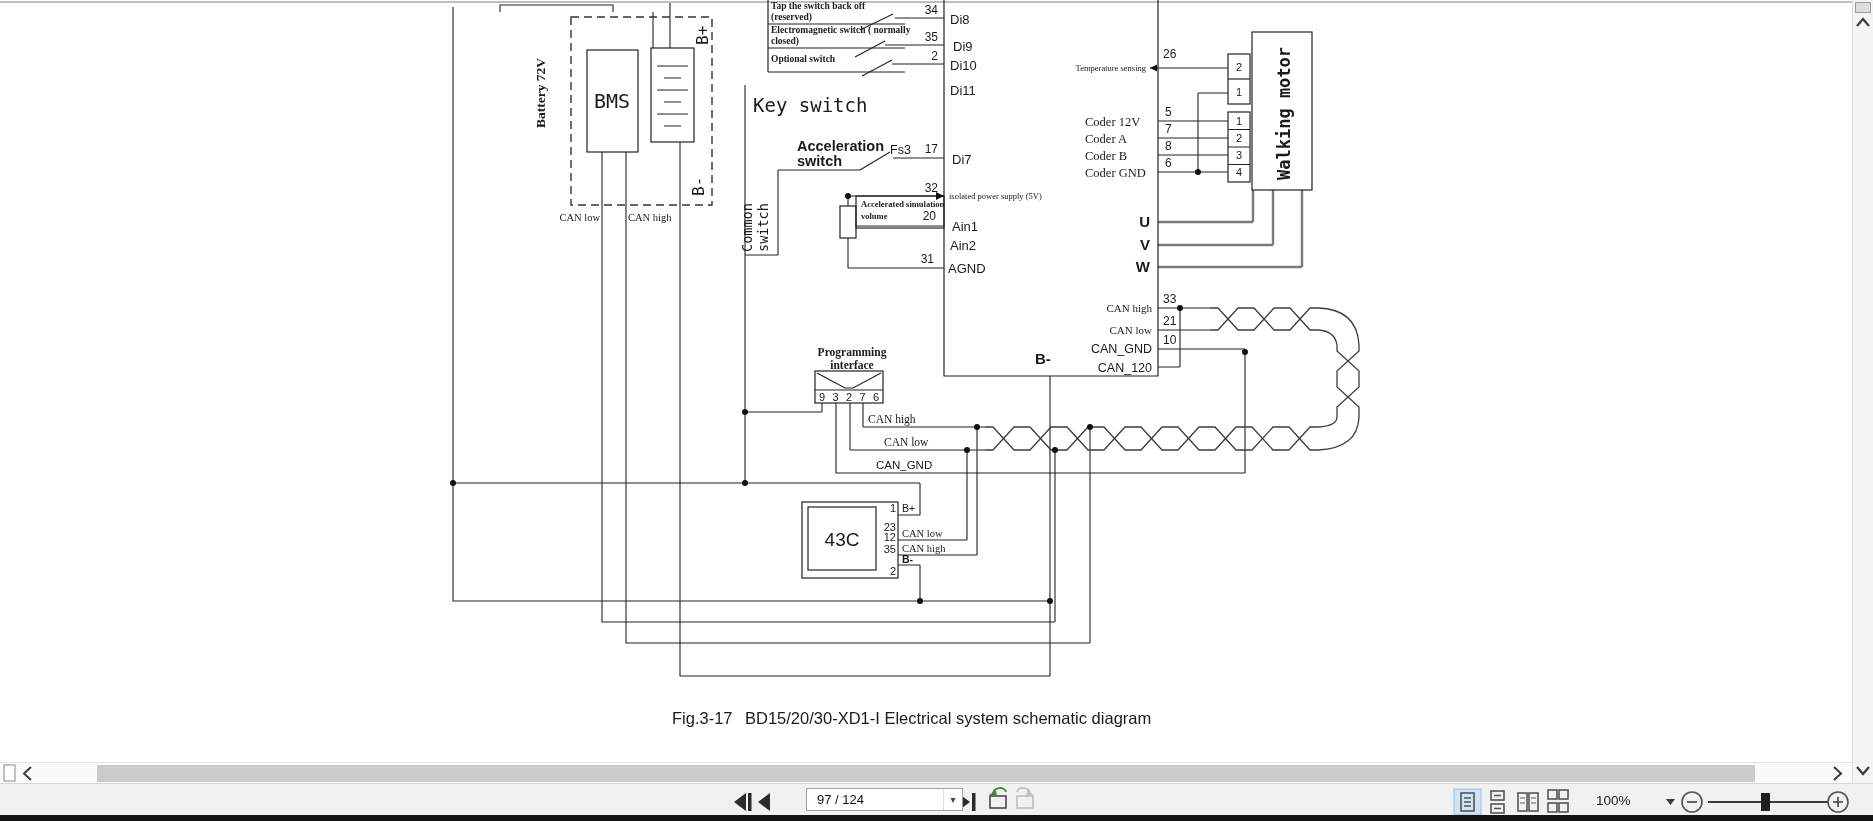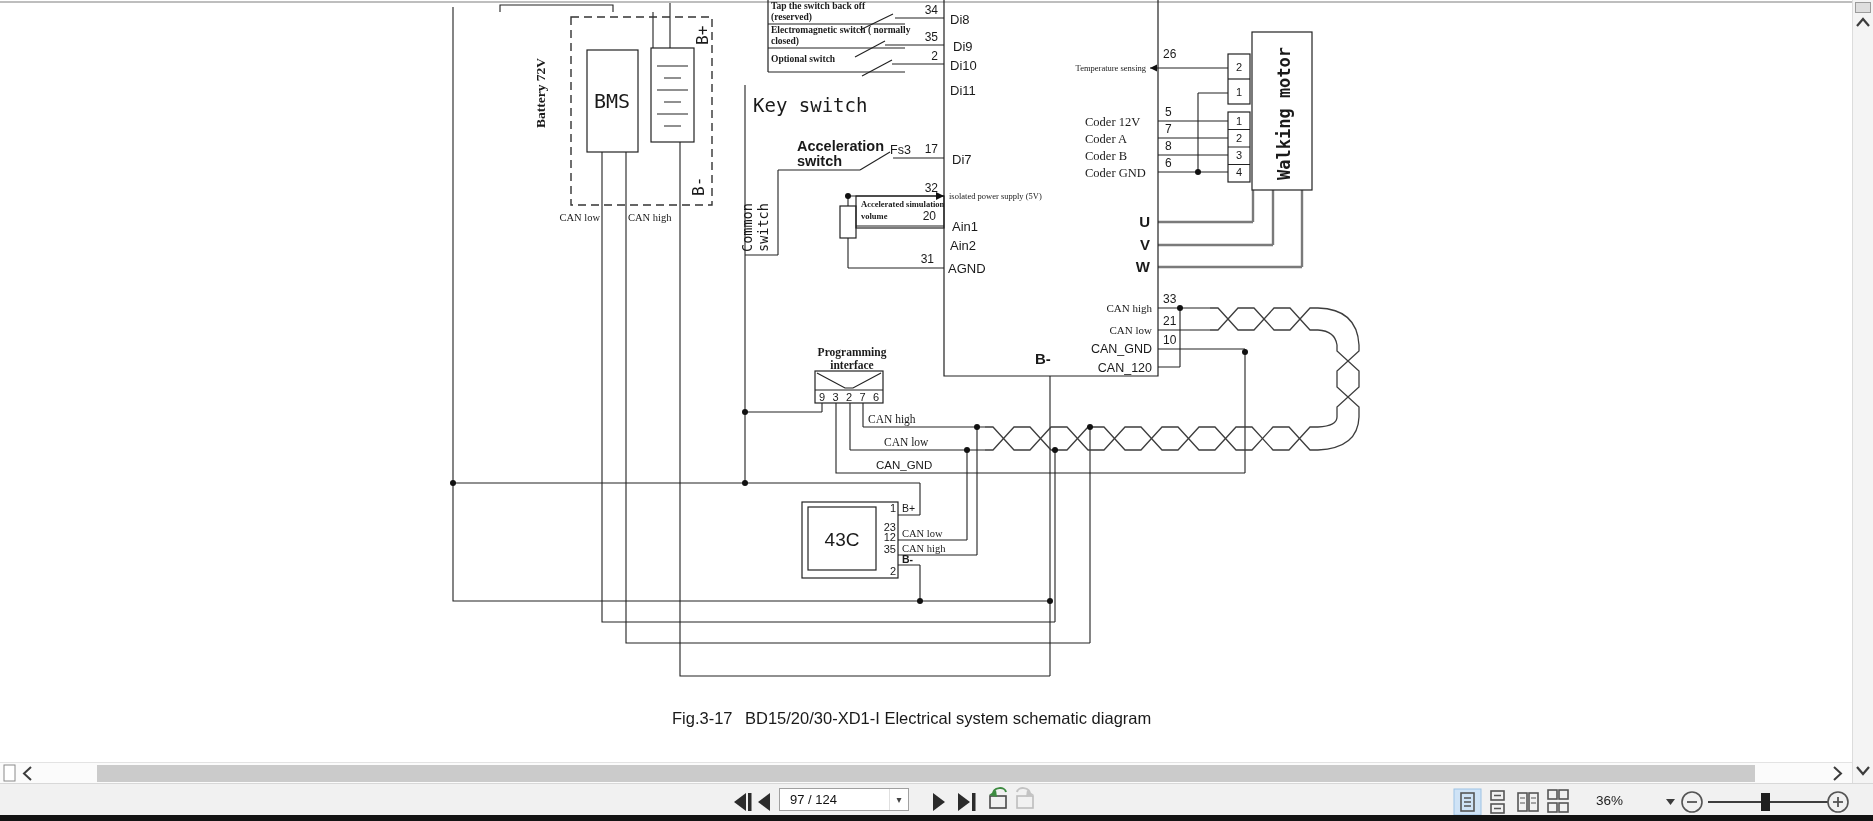--- a/index.html
+++ b/index.html
@@ -7,21 +7,21 @@
   svg text{fill:#1a1a1a;}
   .t-sans{font-family:"Liberation Sans",sans-serif;}
   .t-serif{font-family:"Liberation Serif",serif;}
   .t-mono{font-family:"DejaVu Sans Mono",monospace;}
   .hscroll{position:absolute;left:0;top:762px;width:1852px;height:21px;background:#fbfbfb;border-top:1px solid #e3e3e3;box-sizing:border-box;}
   .hthumb{position:absolute;left:97px;top:2px;width:1658px;height:17px;background:#cbcbcb;}
   .vscroll{position:absolute;left:1852px;top:0;width:21px;height:783px;background:#f4f4f4;border-left:1px solid #dcdcdc;box-sizing:border-box;}
   .vthumb{position:absolute;left:2px;top:2px;width:16px;height:11px;background:#dedede;border:1px solid #9b9b9b;box-sizing:border-box;}
   .toolbar{position:absolute;left:0;top:783px;width:1873px;height:32px;background:#f1f1f1;border-top:1px solid #d8d8d8;box-sizing:border-box;}
   .bottombar{position:absolute;left:0;top:815px;width:1873px;height:6px;background:#131313;}
-  .pagecombo{position:absolute;left:779px;top:788px;width:130px;height:23px;background:#fff;border:1px solid #a0a0a0;box-sizing:border-box;font-size:13px;line-height:21px;color:#111;}
+  .pagecombo{position:absolute;left:806px;top:788px;width:157px;height:23px;background:#fff;border:1px solid #a0a0a0;box-sizing:border-box;font-size:13px;line-height:21px;color:#111;}
   .pagecombo .val{padding-left:10px;}
   .pagecombo .caret{position:absolute;right:0;top:0;width:18px;height:21px;text-align:center;color:#444;font-size:10px;line-height:21px;border-left:1px solid #e0e0e0;}
   .zoomlabel{position:absolute;left:1596px;top:793px;width:60px;font-size:13.5px;color:#222;}
   .tbsvg{position:absolute;left:0;top:783px;}
   .sbsvg{position:absolute;}
 </style>
 </head>
 <body>
 
 <div class="stage">
@@ -299,16 +299,16 @@
       <circle cx="1838" cy="19" r="10" fill="none" stroke="#545454" stroke-width="1.6"></circle>
       <line x1="1833" y1="19" x2="1843" y2="19" stroke="#545454" stroke-width="1.8"></line>
       <line x1="1838" y1="14" x2="1838" y2="24" stroke="#545454" stroke-width="1.8"></line>
     </g>
   </svg>
 
   <div class="pagecombo">
     <span class="val">97 / 124</span>
     <span class="caret">▾</span>
   </div>
-  <div class="zoomlabel">36%</div>
+  <div class="zoomlabel">100%</div>
 
   <div class="bottombar"></div>
 </div>
 
 </body></html>

